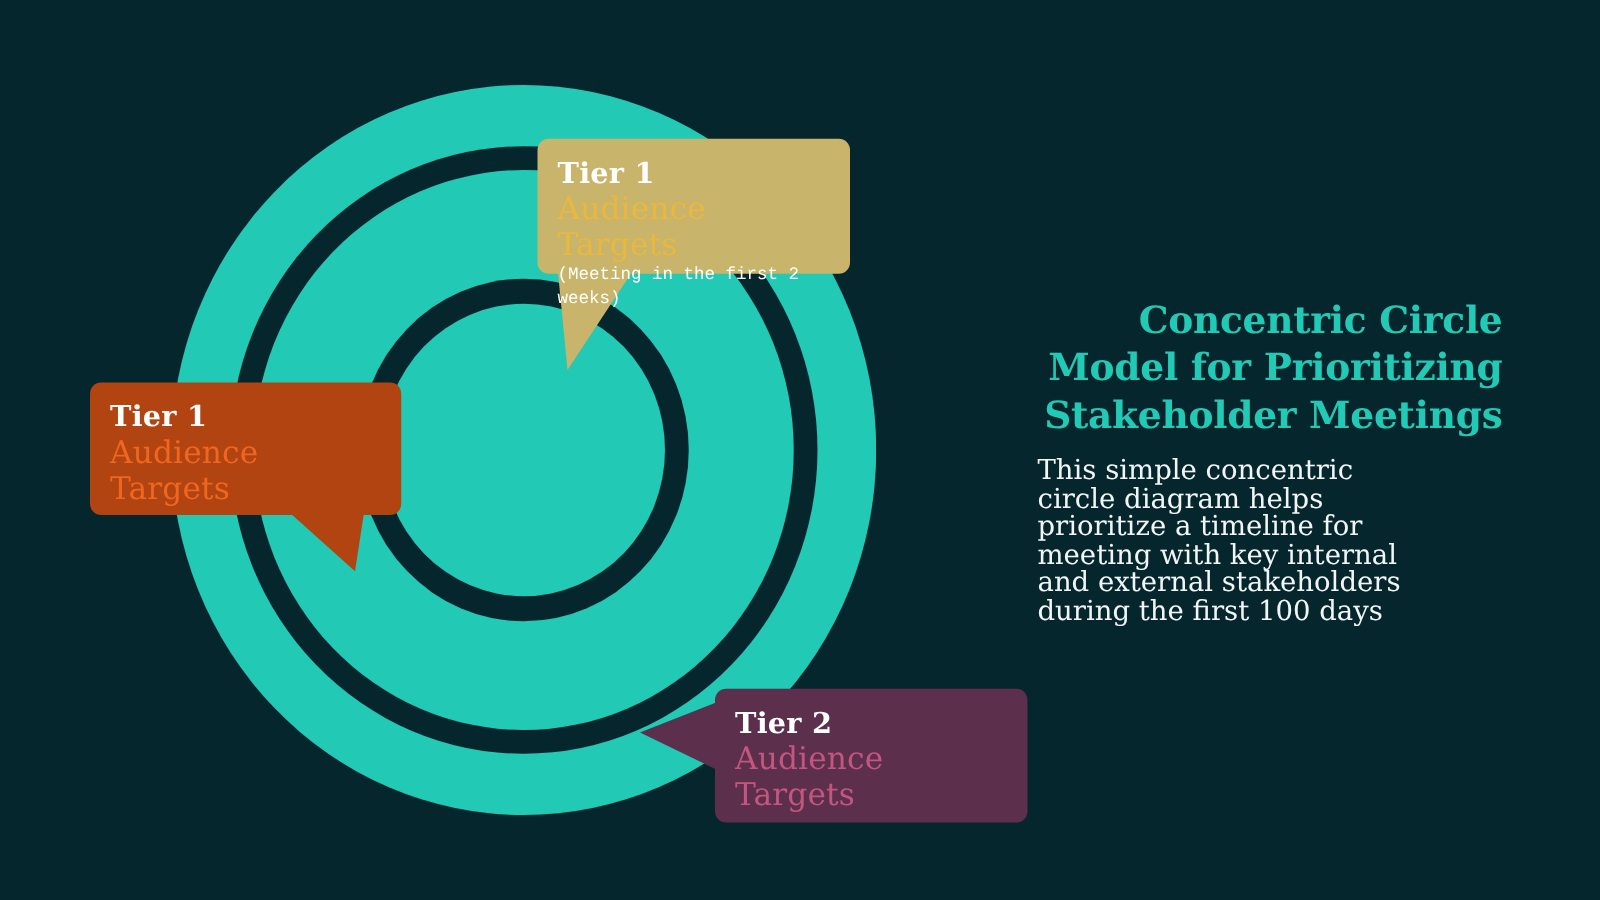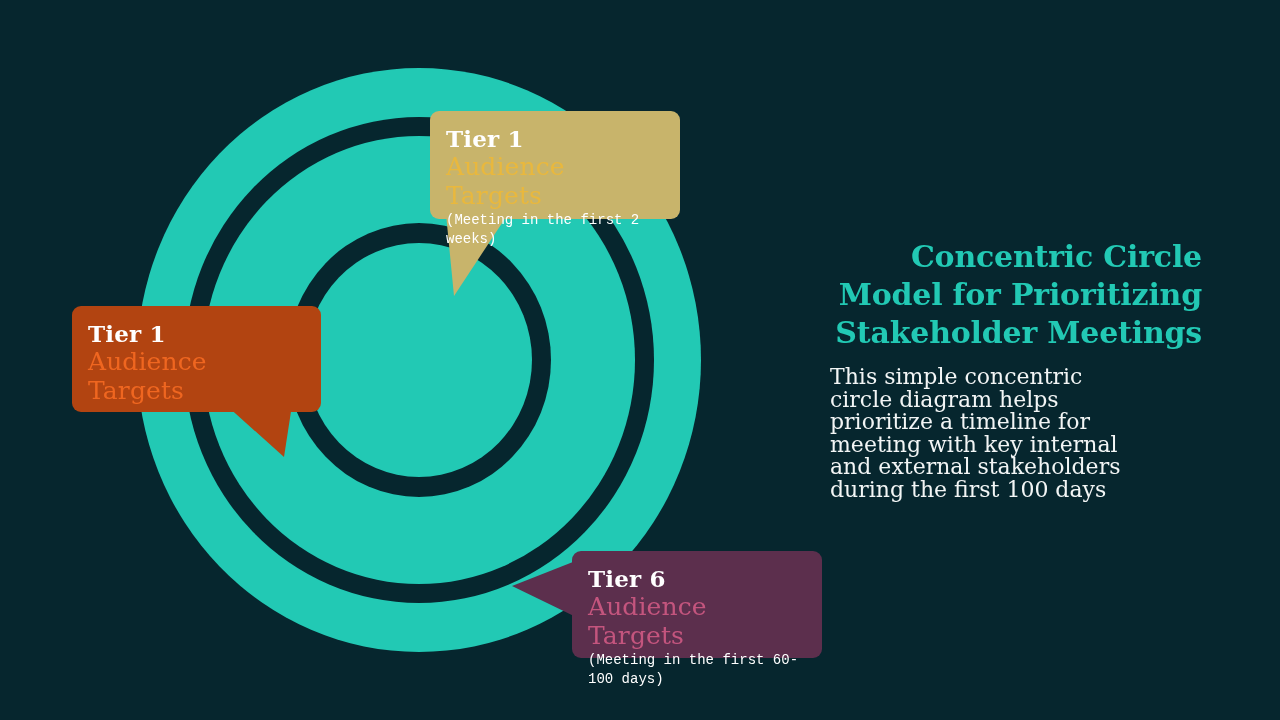--- a/index.html
+++ b/index.html
@@ -171,23 +171,22 @@
     <div class="tier-title">Tier 1</div>
     <div class="tier-accent">Audience Targets</div>
   </div>
 
   <div class="tail" id="tail-tier3">
     <svg width="66" height="58" viewBox="0 0 66 58" xmlns="http://www.w3.org/2000/svg">
       <polygon points="0,26 66,0 66,58" fill="#5c2f4d"></polygon>
     </svg>
   </div>
   <div class="callout" id="callout-tier3">
-    <div class="tier-title">Tier 6</div>
+    <div class="tier-title">Tier 2</div>
     <div class="tier-accent">Audience Targets</div>
-    <div class="tier-note">(Meeting in the first 60-100 days)</div>
   </div>
 
   <div id="text-panel">
     <h1 id="panel-heading">Concentric Circle Model for Prioritizing Stakeholder Meetings</h1>
     <p id="panel-body">This simple concentric circle diagram helps prioritize a timeline for meeting with key internal and external stakeholders during the first 100 days</p>
   </div>
 
 </div>
 
 </body></html>

